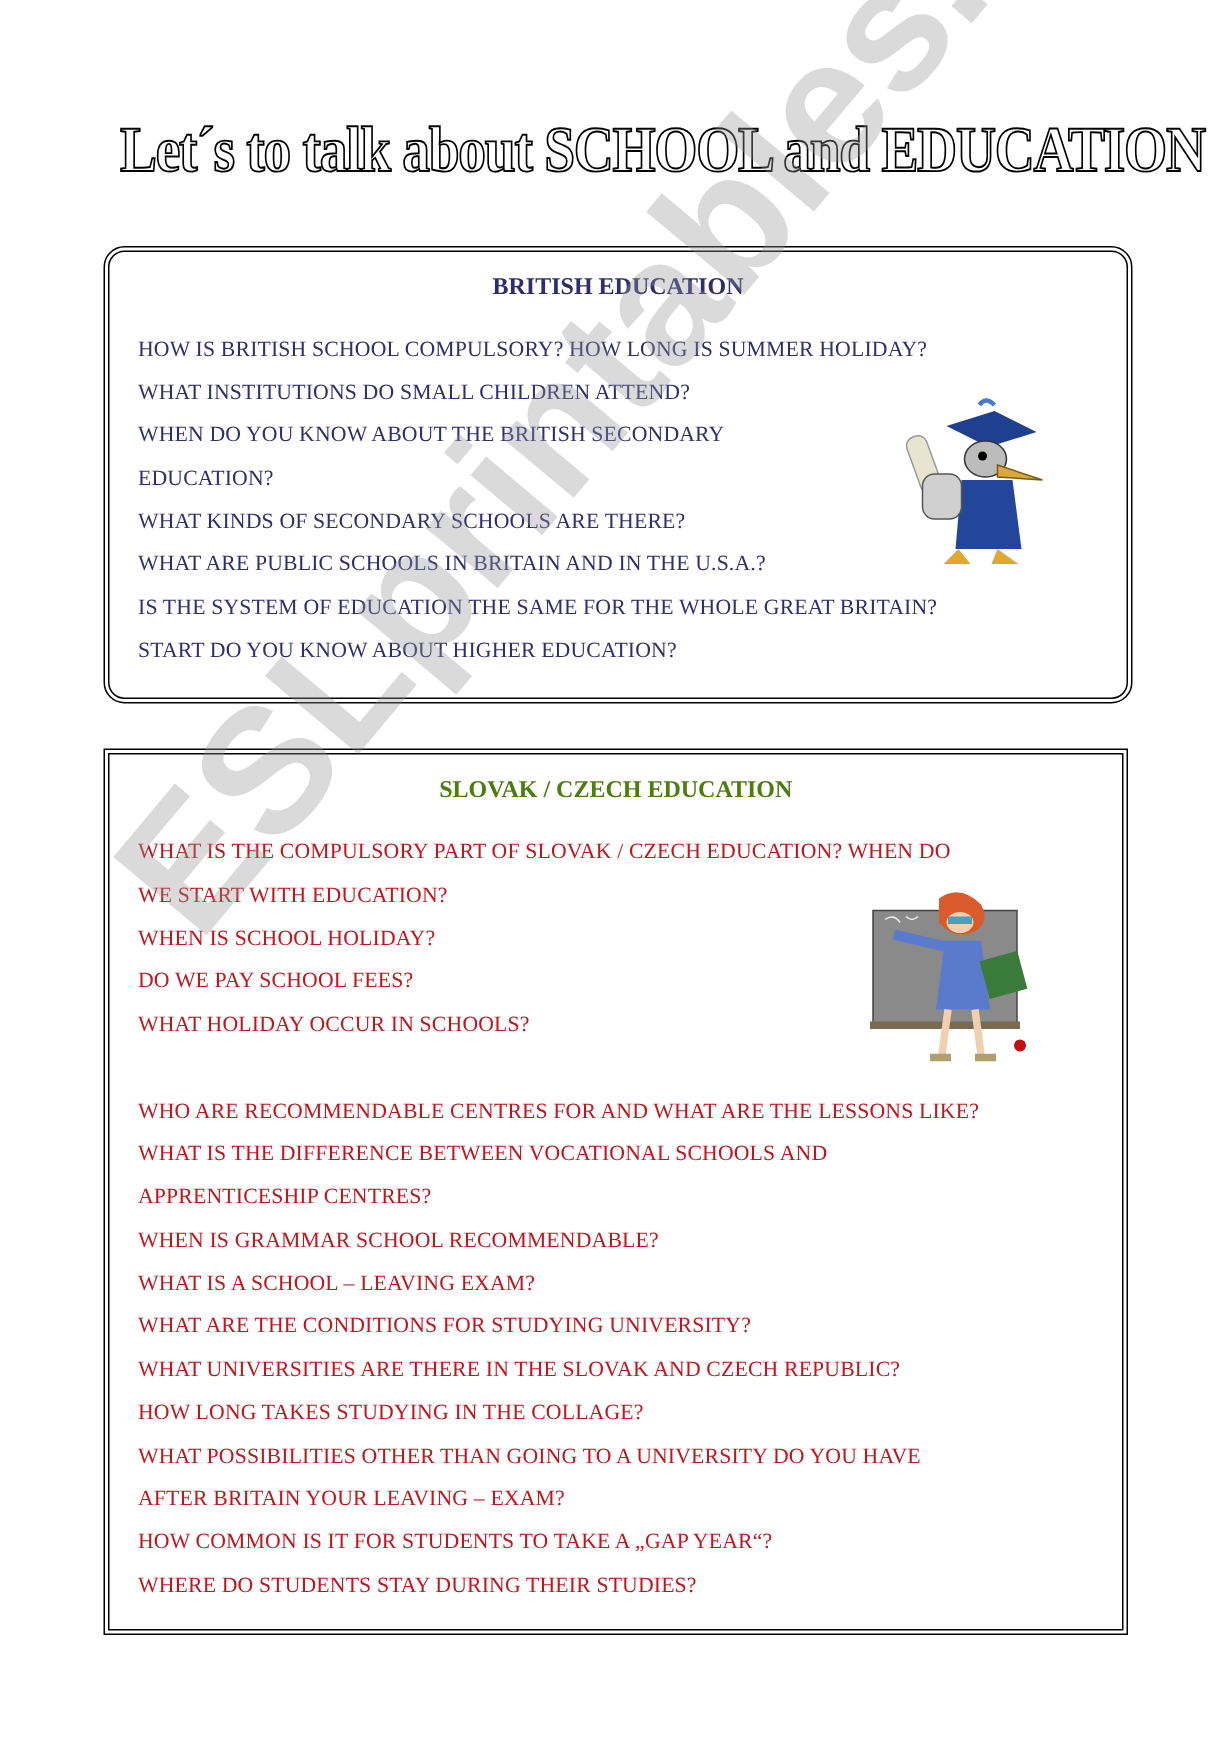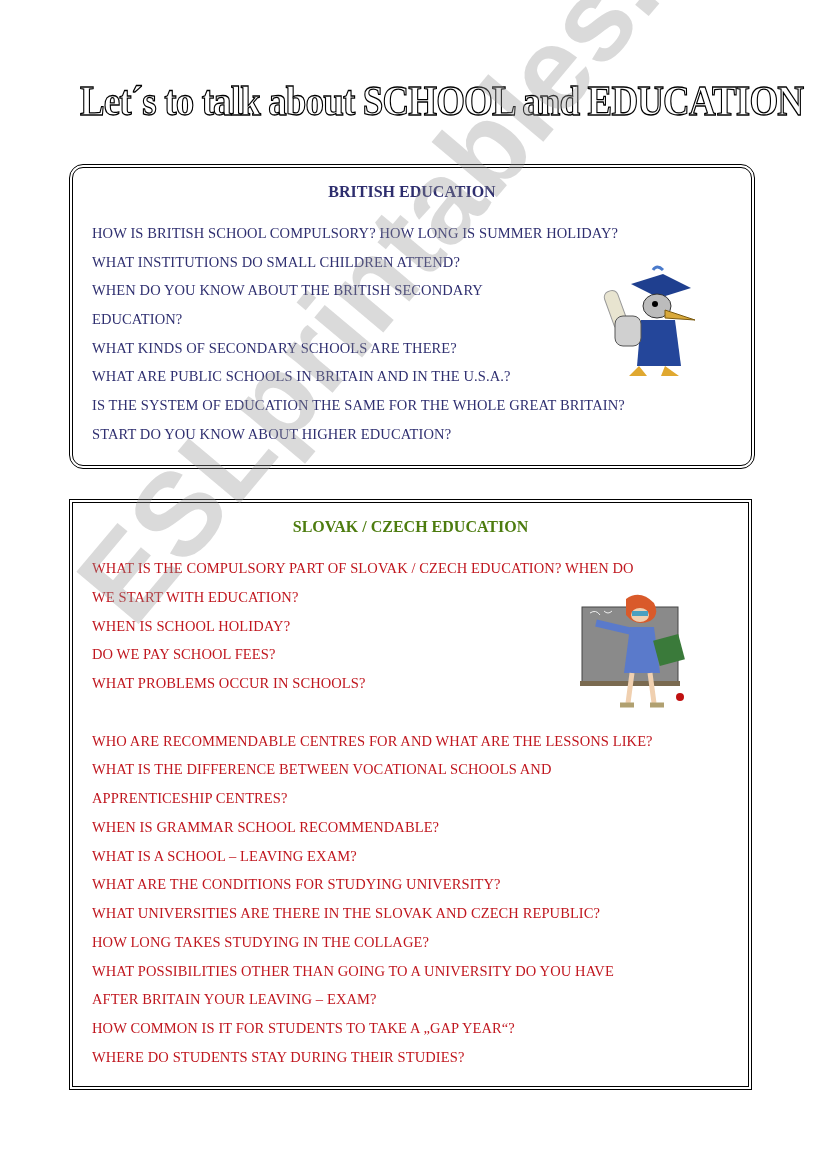--- a/index.html
+++ b/index.html
@@ -61,21 +61,21 @@
     <path d="M38 102 l-10 10 h18 z M64 102 l-4 10 h18 z" fill="#e0a830"></path>
   </svg>
 </div>
 
 <div id="box2" class="box">
   <div class="box-title">SLOVAK / CZECH EDUCATION</div>
   <div class="q" style="top:57px">WHAT IS THE COMPULSORY PART OF SLOVAK / CZECH EDUCATION? WHEN DO</div>
   <div class="q" style="top:86px">WE START WITH EDUCATION?</div>
   <div class="q" style="top:115px">WHEN IS SCHOOL HOLIDAY?</div>
   <div class="q" style="top:143px">DO WE PAY SCHOOL FEES?</div>
-  <div class="q" style="top:172px">WHAT PROBLEMS OCCUR IN SCHOOLS?</div>
+  <div class="q" style="top:172px">WHAT HOLIDAY OCCUR IN SCHOOLS?</div>
   <div class="q" style="top:230px">WHO ARE RECOMMENDABLE CENTRES FOR AND WHAT ARE THE LESSONS LIKE?</div>
   <div class="q" style="top:258px">WHAT IS THE DIFFERENCE BETWEEN VOCATIONAL SCHOOLS AND</div>
   <div class="q" style="top:287px">APPRENTICESHIP CENTRES?</div>
   <div class="q" style="top:316px">WHEN IS GRAMMAR SCHOOL  RECOMMENDABLE?</div>
   <div class="q" style="top:345px">WHAT IS A SCHOOL – LEAVING EXAM?</div>
   <div class="q" style="top:373px">WHAT ARE THE CONDITIONS FOR STUDYING UNIVERSITY?</div>
   <div class="q" style="top:402px">WHAT UNIVERSITIES ARE THERE IN THE SLOVAK AND CZECH REPUBLIC?</div>
   <div class="q" style="top:431px">HOW LONG TAKES STUDYING IN THE COLLAGE?</div>
   <div class="q" style="top:460px">WHAT POSSIBILITIES OTHER THAN GOING TO A UNIVERSITY DO YOU HAVE</div>
   <div class="q" style="top:488px">AFTER BRITAIN  YOUR LEAVING – EXAM?</div>

